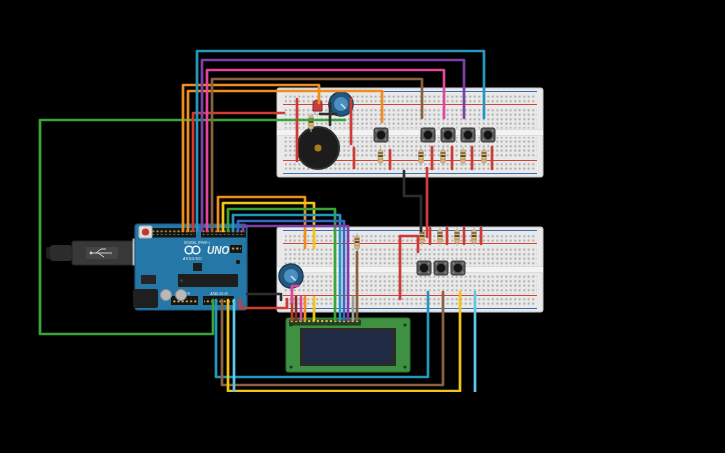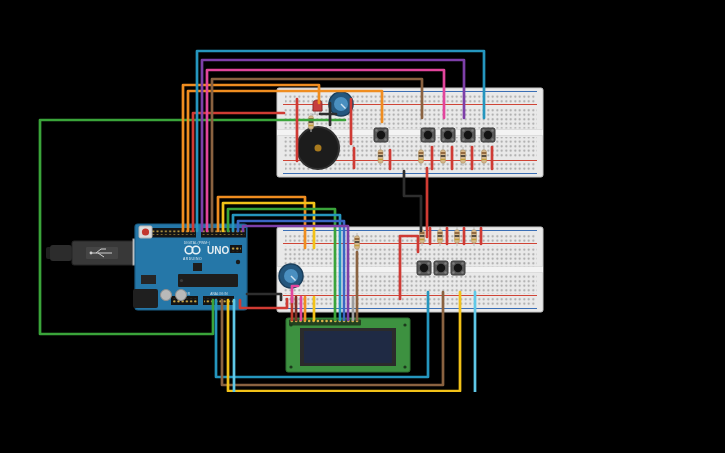--- a/index.html
+++ b/index.html
@@ -1,16 +1,16 @@
 <!DOCTYPE html>
 <html><head>
 <meta charset="utf-8">
 <style>
   html,body{margin:0;padding:0;background:#000;}
-  #canvas{position:relative;width:725px;height:392px;background:#ef4444;overflow:hidden;font-family:"Liberation Sans",sans-serif;}
+  #canvas{position:relative;width:725px;height:392px;background:#ef4444;overflow:hidden;font-family:"Liberation Sans",sans-serif;font-style:italic;}
   #scene{position:absolute;left:0;top:0;}
   svg text{font-family:"Liberation Sans","DejaVu Sans",sans-serif;}
 </style>
 </head>
 <body>
 
 <div id="canvas">
   <svg id="scene" width="725" height="453" viewBox="0 0 725 453">
       <defs>
         <pattern id="holes" width="4.5" height="4.5" patternUnits="userSpaceOnUse">

